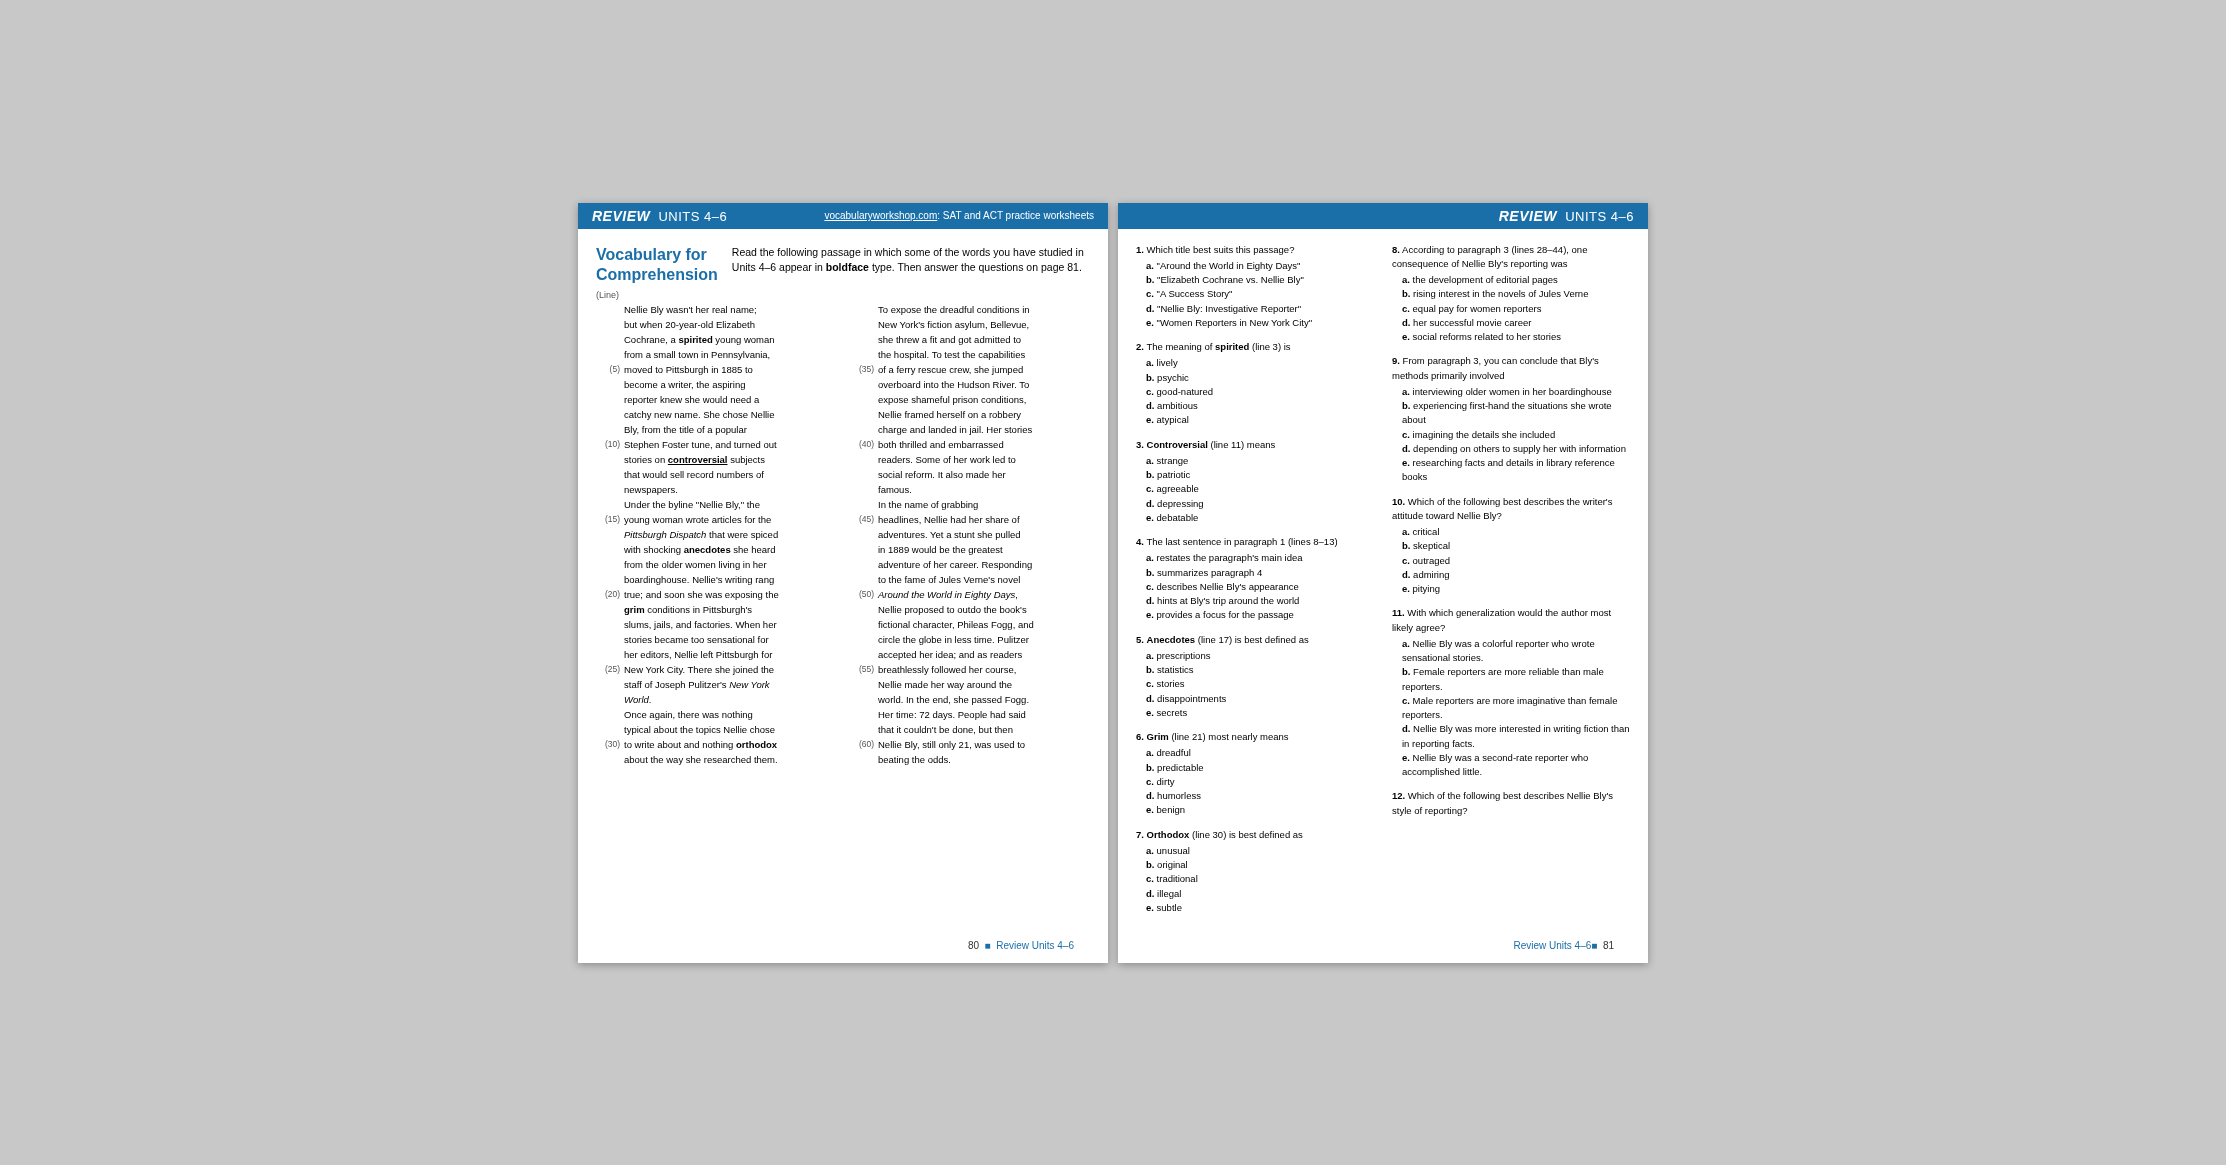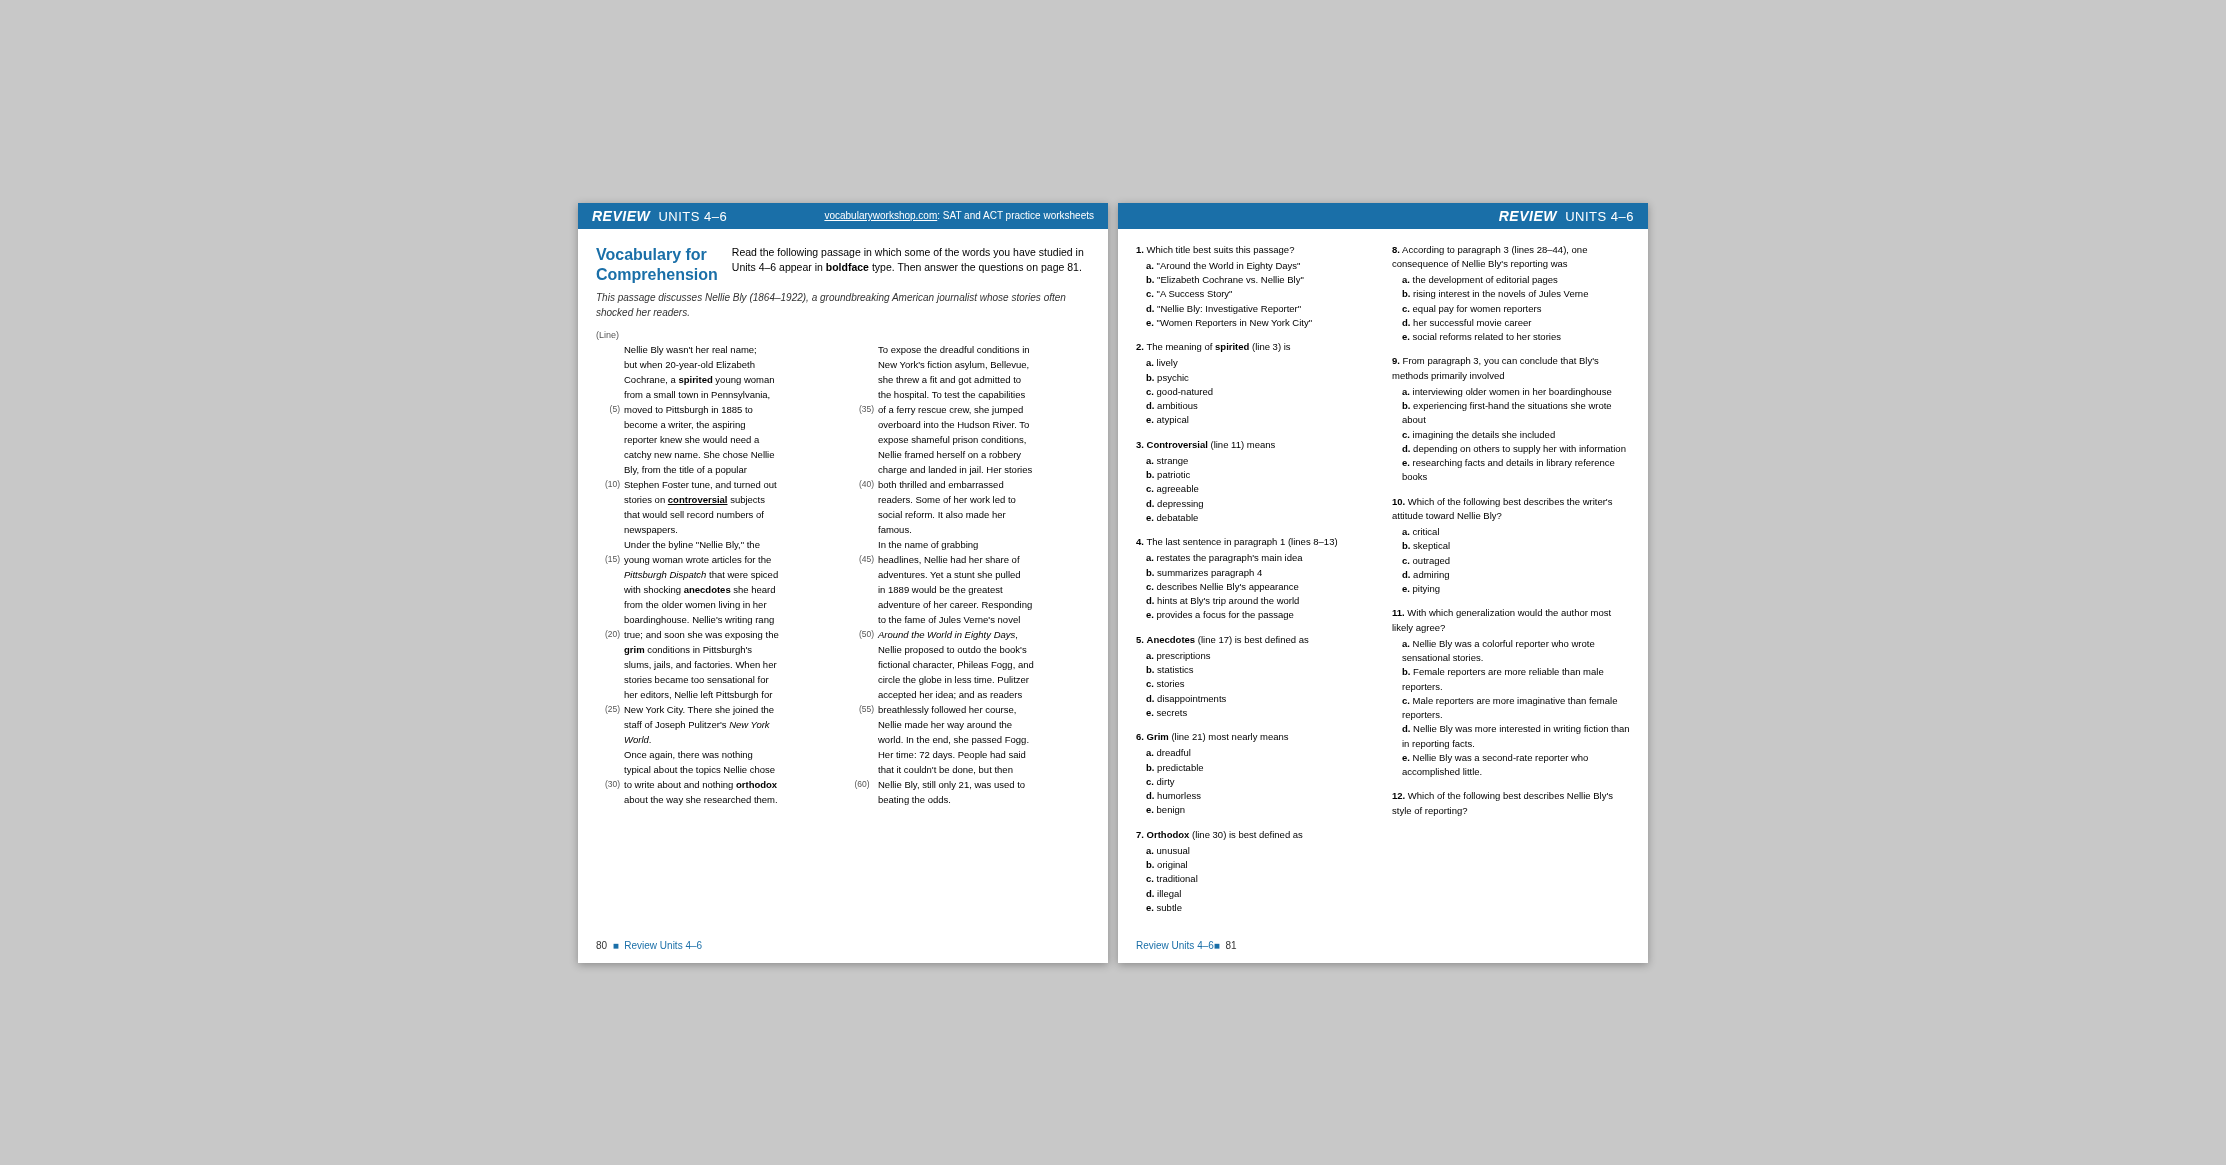--- a/index.html
+++ b/index.html
@@ -80,23 +80,23 @@
       line-height: 1.5;
     }
     .passage-two-col {
       display: flex;
       gap: 14px;
     }
     .page-footer {
       position: absolute;
       bottom: 12px;
       left: 18px;
-      right: 18px;
-      display: flex;
-      justify-content: flex-start;
+      right: 34px;
+      display: flex;
+      justify-content: flex-end;
       font-size: 10px;
       color: #333;
     }
     .page-footer .separator {
       color: #1a6fa8;
     }
 
     
     .questions-container {
       padding: 14px 18px;
@@ -163,21 +163,20 @@
           <div class="vocab-title">
             <span>Vocabulary for</span><br>
             <span>Comprehension</span>
           </div>
         </div>
         <div class="vocab-instructions">
           <span>Read the following passage in which some of the words you have studied in Units 4–6 appear in </span><strong>boldface</strong><span> type. Then answer the questions on page 81.</span>
         </div>
       </div>
 
-      <div class="passage-intro">This passage discusses Nellie Bly (1864–1922), a groundbreaking American journalist whose stories often shocked her readers.</div>
 
       <div style="font-size:9px;color:#555;margin-bottom:2px;">(Line)</div>
 
       <div class="passage-two-col">
 
         <div style="flex:1;">
           <div style="display:flex;gap:0;">
             <div style="width:28px;font-size:8.5px;color:#555;flex-shrink:0;">
               <div style="height:15px;line-height:15px;text-align:right;padding-right:4px;"></div>
               <div style="height:15px;line-height:15px;text-align:right;padding-right:4px;"></div>
@@ -272,21 +271,21 @@
               <div style="height:15px;line-height:15px;text-align:right;padding-right:4px;">(50)</div>
               <div style="height:15px;line-height:15px;text-align:right;padding-right:4px;"></div>
               <div style="height:15px;line-height:15px;text-align:right;padding-right:4px;"></div>
               <div style="height:15px;line-height:15px;text-align:right;padding-right:4px;"></div>
               <div style="height:15px;line-height:15px;text-align:right;padding-right:4px;"></div>
               <div style="height:15px;line-height:15px;text-align:right;padding-right:4px;">(55)</div>
               <div style="height:15px;line-height:15px;text-align:right;padding-right:4px;"></div>
               <div style="height:15px;line-height:15px;text-align:right;padding-right:4px;"></div>
               <div style="height:15px;line-height:15px;text-align:right;padding-right:4px;"></div>
               <div style="height:15px;line-height:15px;text-align:right;padding-right:4px;"></div>
-              <div style="height:15px;line-height:15px;text-align:center;padding-right:4px;">(60)</div>
+              <div style="height:15px;line-height:15px;text-align:right;padding-right:4px;">(60)</div>
               <div style="height:15px;line-height:15px;text-align:right;padding-right:4px;"></div>
             </div>
             <div style="flex:1;font-size:9.5px;line-height:15px;">
               <div>To expose the dreadful conditions in</div>
               <div>New York's fiction asylum, Bellevue,</div>
               <div>she threw a fit and got admitted to</div>
               <div>the hospital. To test the capabilities</div>
               <div>of a ferry rescue crew, she jumped</div>
               <div>overboard into the Hudson River. To</div>
               <div>expose shameful prison conditions,</div>

